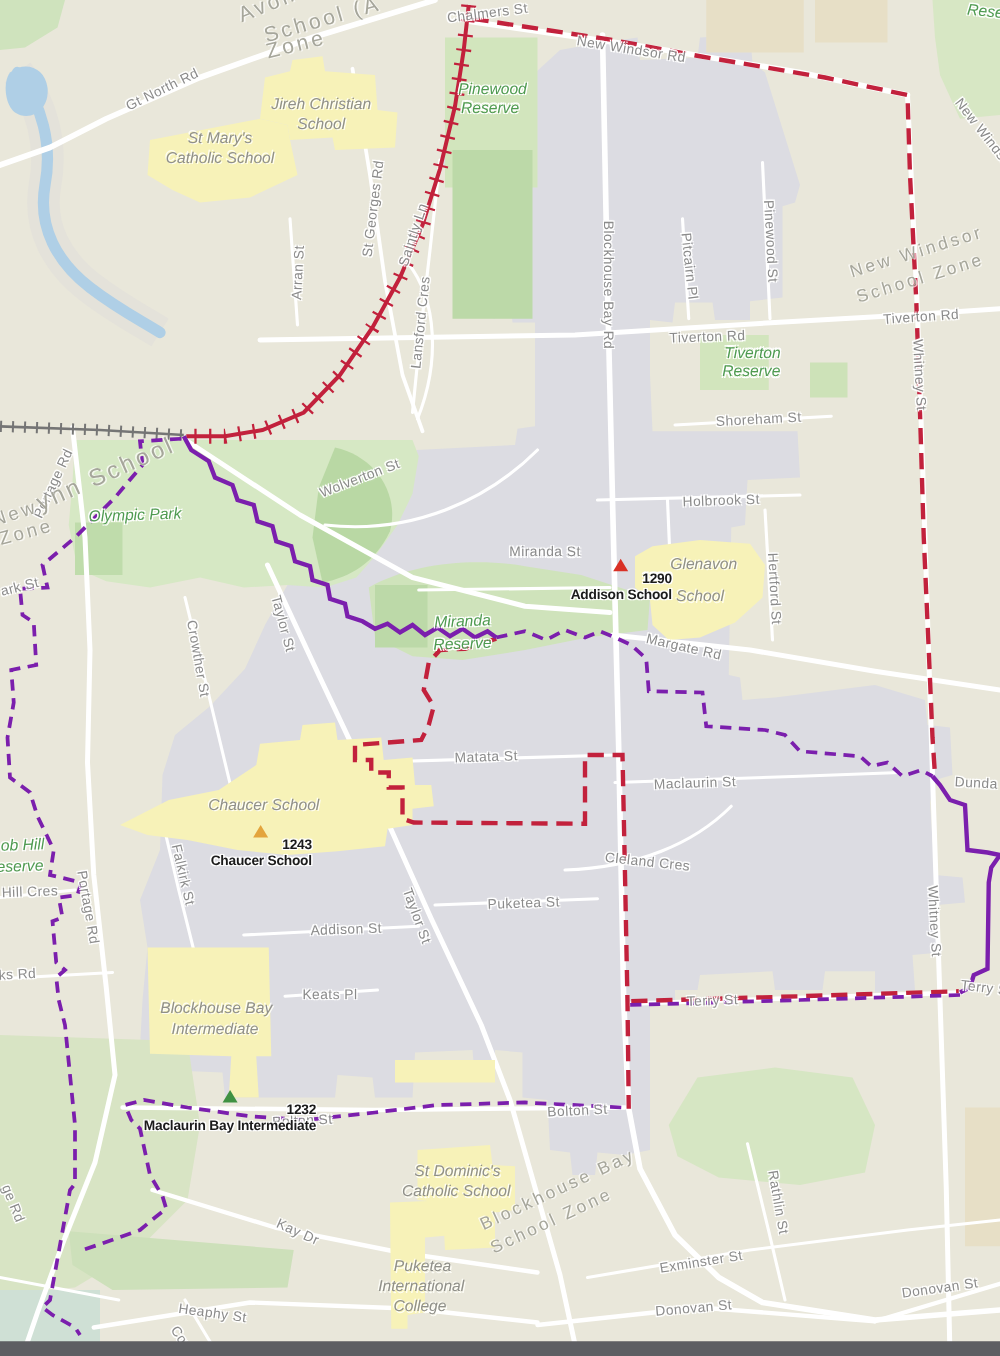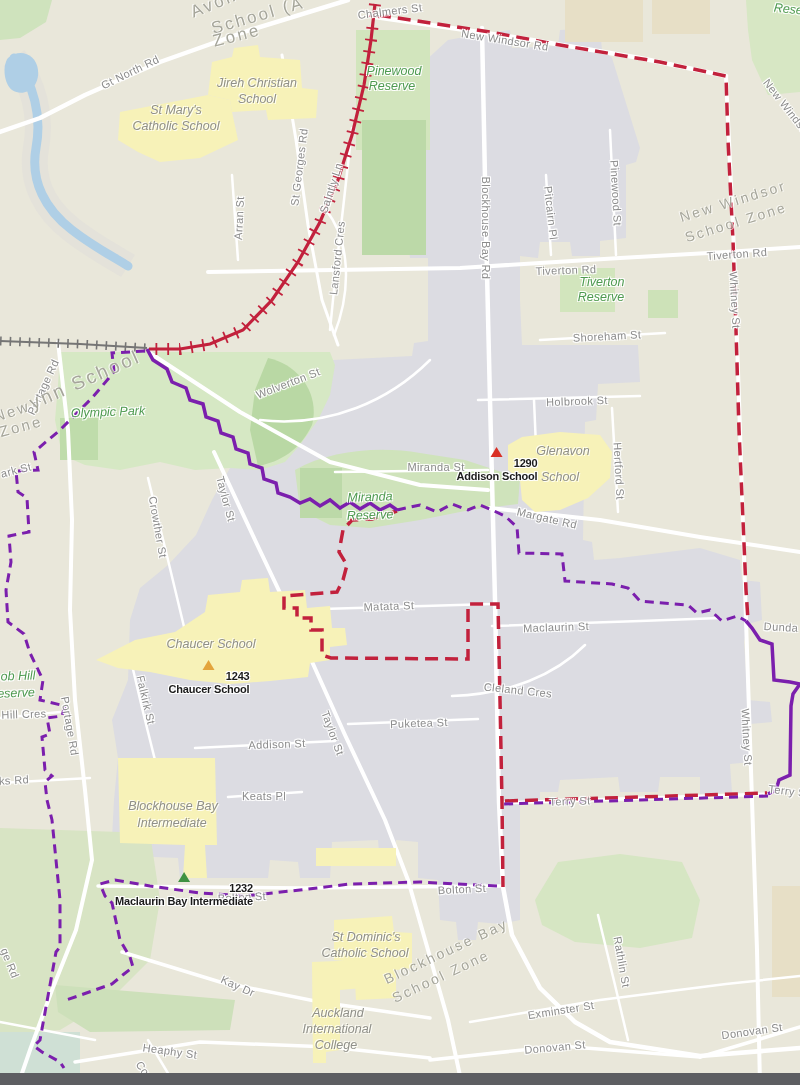--- a/index.html
+++ b/index.html
@@ -146,21 +146,21 @@
       <div class="lbl st" style="left: 337px; top: 258px; --r: -84deg;">Lansford Cres</div>
       <div class="lbl st" style="left: 486px; top: 228px; --r: 90deg;">Blockhouse Bay Rd</div>
       <div class="lbl st" style="left: 551px; top: 213px; --r: 84deg;">Pitcairn Pl</div>
       <div class="lbl st" style="left: 616px; top: 193px; --r: 87deg;">Pinewood St</div>
       <div class="lbl st" style="left: 566px; top: 270px; --r: -2deg;">Tiverton Rd</div>
       <div class="lbl st" style="left: 737px; top: 254px; --r: -4deg;">Tiverton Rd</div>
       <div class="lbl st" style="left: 735px; top: 300px; --r: 87deg;">Whitney St</div>
       <div class="lbl st" style="left: 607px; top: 336px; --r: -3deg;">Shoreham St</div>
       <div class="lbl st" style="left: 288px; top: 383px; --r: -21deg;">Wolverton St</div>
       <div class="lbl st" style="left: 577px; top: 401px; --r: -2deg;">Holbrook St</div>
-      <div class="lbl st" style="left: 424px; top: 467px; padding-left: 24px; --r: 0deg;">Miranda St</div>
+      <div class="lbl st" style="left: 424px; top: 442px; padding-left: 24px; --r: 0deg;">Miranda St</div>
       <div class="lbl st" style="left: 619px; top: 471px; --r: 87deg;">Hertford St</div>
       <div class="lbl st" style="left: 547px; top: 518px; --r: 13deg;">Margate Rd</div>
       <div class="lbl st" style="left: 158px; top: 527px; --r: 80deg;">Crowther St</div>
       <div class="lbl st" style="left: 226px; top: 499px; --r: 75deg;">Taylor St</div>
       <div class="lbl st" style="left: 389px; top: 606px; --r: -2deg;">Matata St</div>
       <div class="lbl st" style="left: 556px; top: 627px; --r: -2deg;">Maclaurin St</div>
       <div class="lbl st" style="left: 146px; top: 700px; --r: 77deg;">Falkirk St</div>
       <div class="lbl st" style="left: 518px; top: 690px; --r: 6deg;">Cleland Cres</div>
       <div class="lbl st" style="left: 419px; top: 723px; --r: -2deg;">Puketea St</div>
       <div class="lbl st" style="left: 277px; top: 744px; --r: -2deg;">Addison St</div>
@@ -209,21 +209,21 @@
       <div class="lbl sc" style="left: 257px; top: 99px; --r: 0deg;">School</div>
       <div class="lbl sc" style="left: 176px; top: 110px; --r: 0deg;">St Mary's</div>
       <div class="lbl sc" style="left: 176px; top: 126px; --r: 0deg;">Catholic School</div>
       <div class="lbl sc" style="left: 563px; top: 451px; --r: 0deg;">Glenavon</div>
       <div class="lbl sc" style="left: 560px; top: 477px; --r: 0deg;">School</div>
       <div class="lbl sc" style="left: 211px; top: 644px; --r: 0deg;">Chaucer School</div>
       <div class="lbl sc" style="left: 173px; top: 806px; --r: 0deg;">Blockhouse Bay</div>
       <div class="lbl sc" style="left: 172px; top: 823px; --r: 0deg;">Intermediate</div>
       <div class="lbl sc" style="left: 366px; top: 937px; --r: 0deg;">St Dominic's</div>
       <div class="lbl sc" style="left: 365px; top: 953px; --r: 0deg;">Catholic School</div>
-      <div class="lbl sc" style="left: 338px; top: 1013px; --r: 0deg;">Auckland</div>
+      <div class="lbl sc" style="left: 338px; top: 1013px; --r: 0deg;">Puketea</div>
       <div class="lbl sc" style="left: 337px; top: 1029px; --r: 0deg;">International</div>
       <div class="lbl sc" style="left: 336px; top: 1045px; --r: 0deg;">College</div>
     </div>
   <div id="markers">
       <div class="marker" style="left: 497px; top: 447px;">
         <div class="tri" style="border-bottom-color: rgb(217, 48, 37);"></div>
         <div class="mknum">1290</div>
         <div class="mkname">Addison School</div>
       </div>
       <div class="marker" style="left: 209px; top: 660px;">

